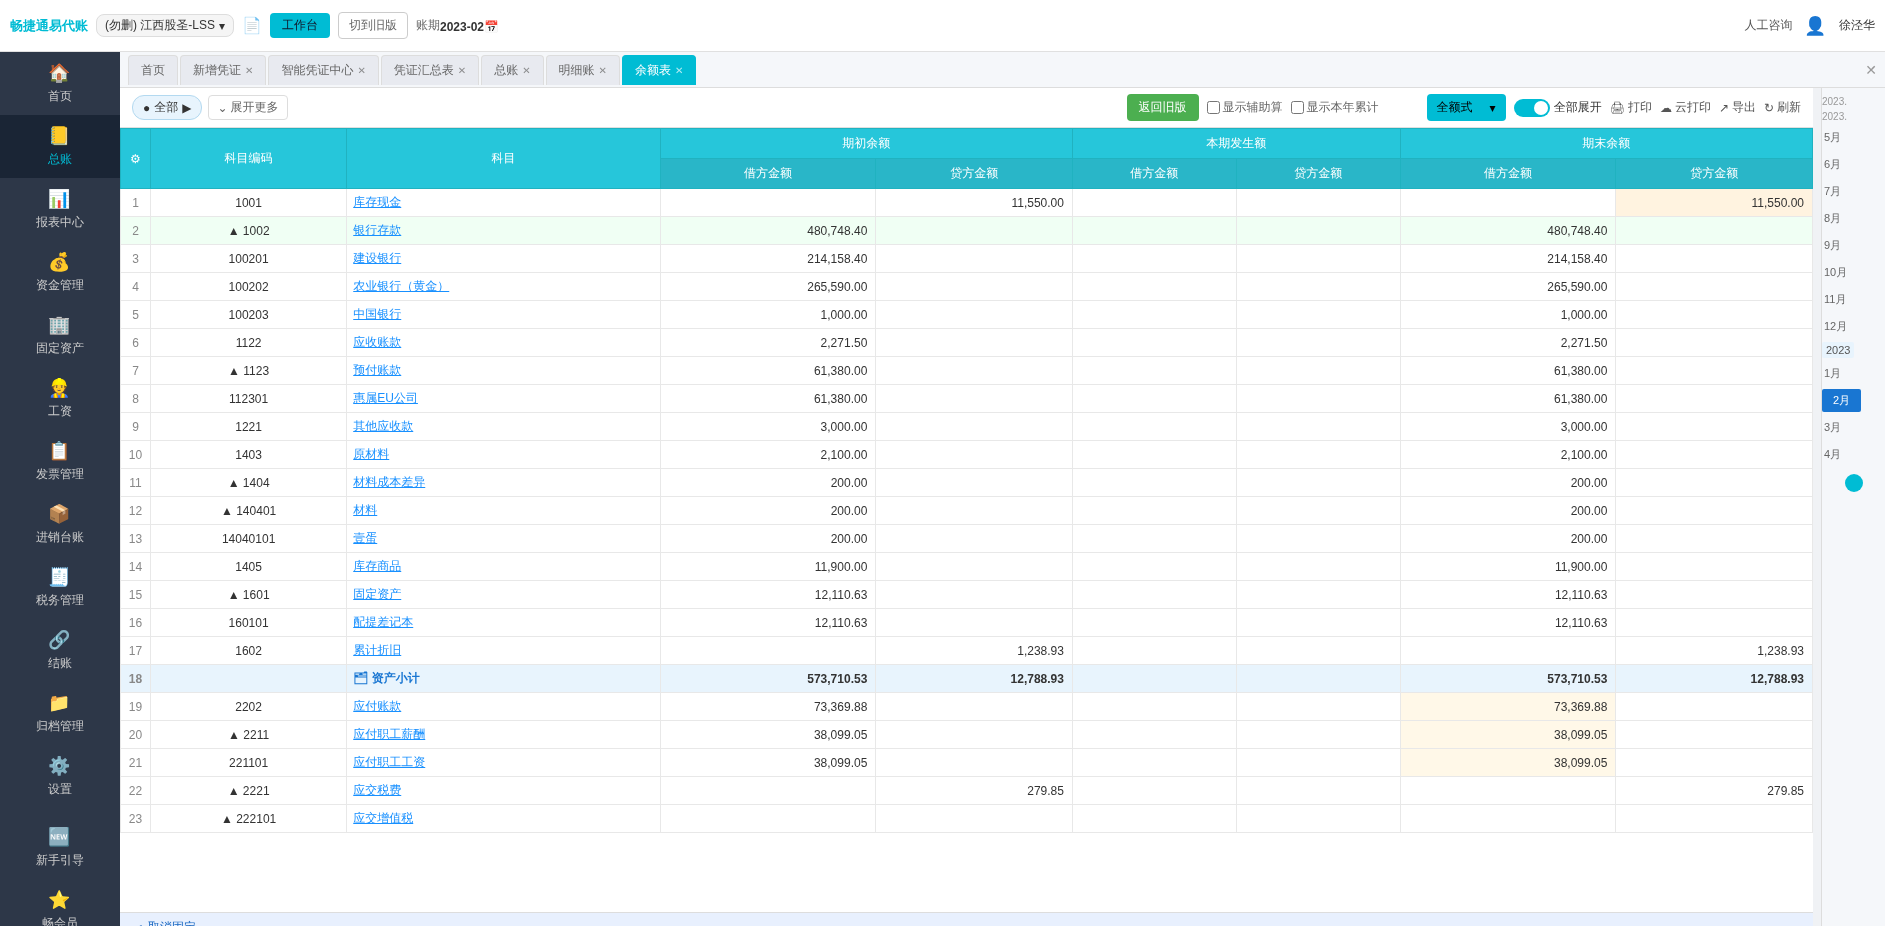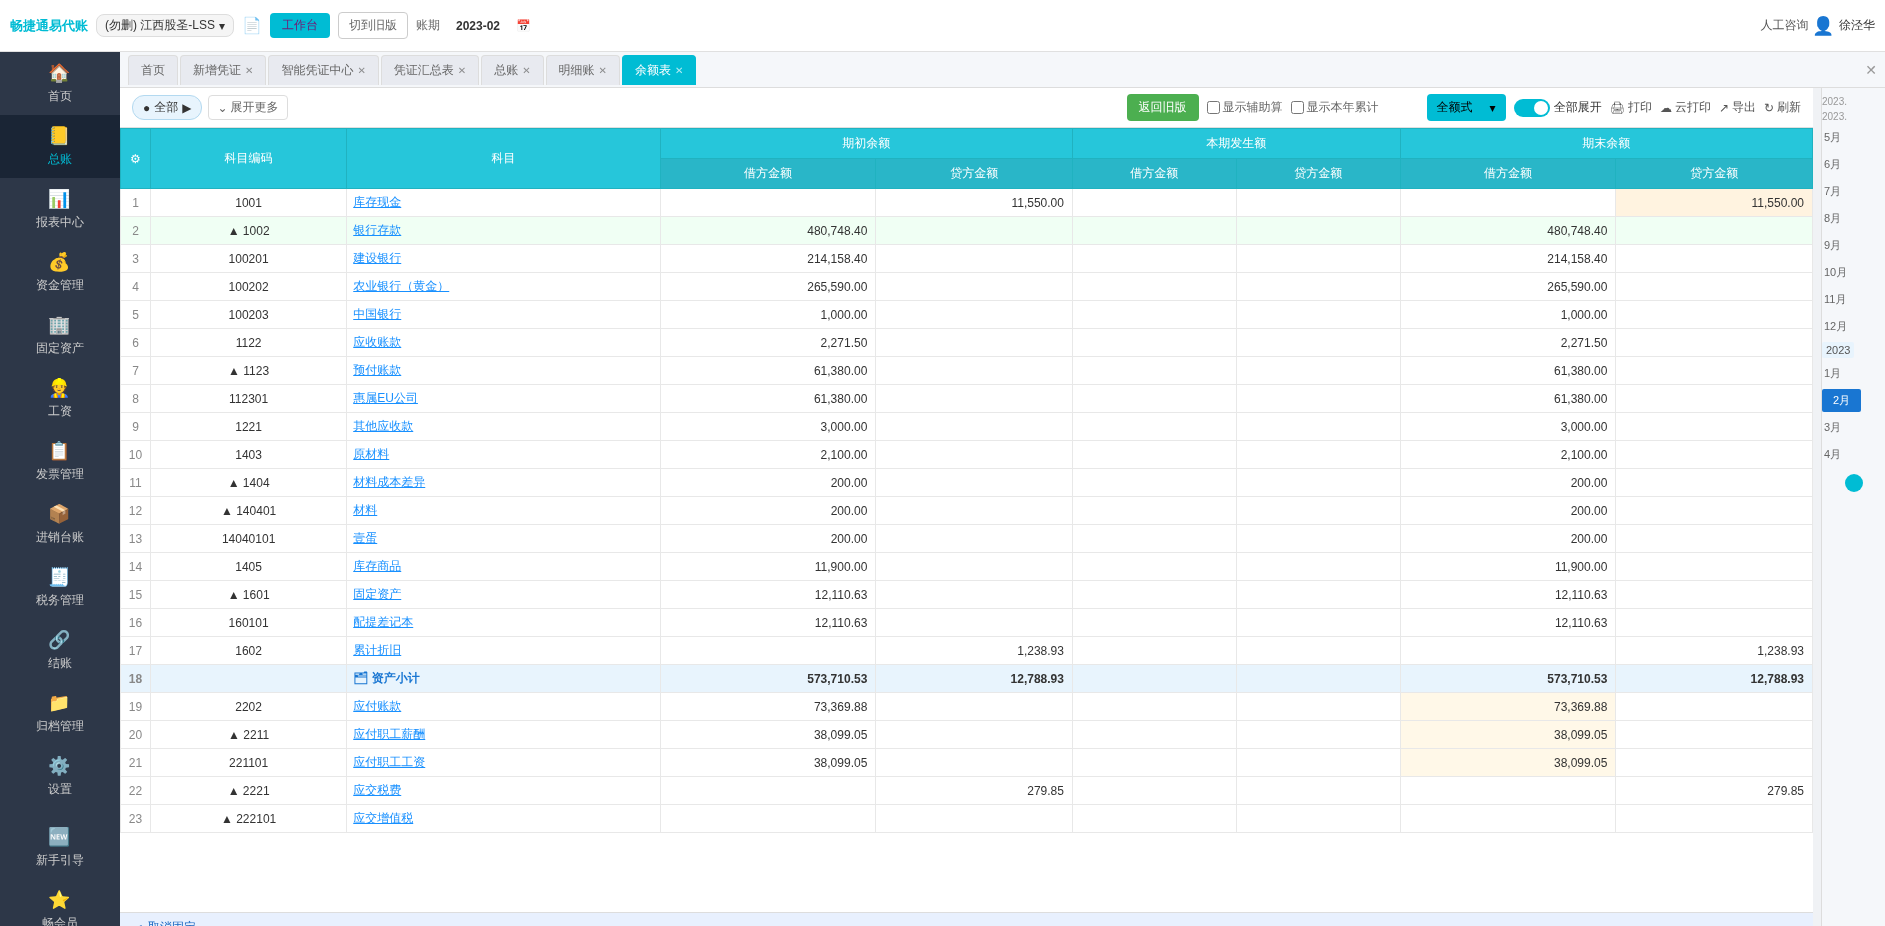--- a/index.html
+++ b/index.html
@@ -9,29 +9,29 @@
     .top-bar {
       display: flex; align-items: center; background: #fff; height: 52px;
       border-bottom: 1px solid #e0e0e0; padding: 0 10px; gap: 8px;
     }
     .logo { color: #00bcd4; font-size: 13px; font-weight: bold; white-space: nowrap; }
     .company-selector {
       display: flex; align-items: center; background: #f5f5f5; border: 1px solid #ddd;
       border-radius: 8px; padding: 2px 8px; gap: 4px; font-size: 12px; cursor: pointer;
     }
     .btn-workbench {
-      background: #00bcd4; color: #701a75; border: none; border-radius: 4px;
+      background: #00bcd4; color: #0f172a; border: none; border-radius: 4px;
       padding: 4px 12px; font-size: 12px; cursor: pointer;
     }
     .btn-switch {
       background: #fff; color: #666; border: 1px solid #ccc; border-radius: 4px;
       padding: 4px 10px; font-size: 12px; cursor: pointer;
     }
-    .accounting-period { font-size: 12px; color: #666; display: flex; align-items: center; gap: 16px; }
-    .top-bar-right { margin-left: auto; display: flex; align-items: center; gap: 4px; font-size: 12px; color: #666; }
+    .accounting-period { font-size: 12px; color: #666; display: flex; align-items: flex-end; gap: 0; }
+    .top-bar-right { margin-left: auto; display: flex; align-items: center; gap: 12px; font-size: 12px; color: #666; }
     .user-name { color: #333; }
 
     
     .layout { display: flex; height: calc(926px - 36px); }
     .sidebar {
       width: 120px; background: #2d3748; color: #fff; display: flex; flex-direction: column;
       height: 100%; flex-shrink: 0;
     }
     .sidebar-item {
       display: flex; flex-direction: column; align-items: center; justify-content: center;

